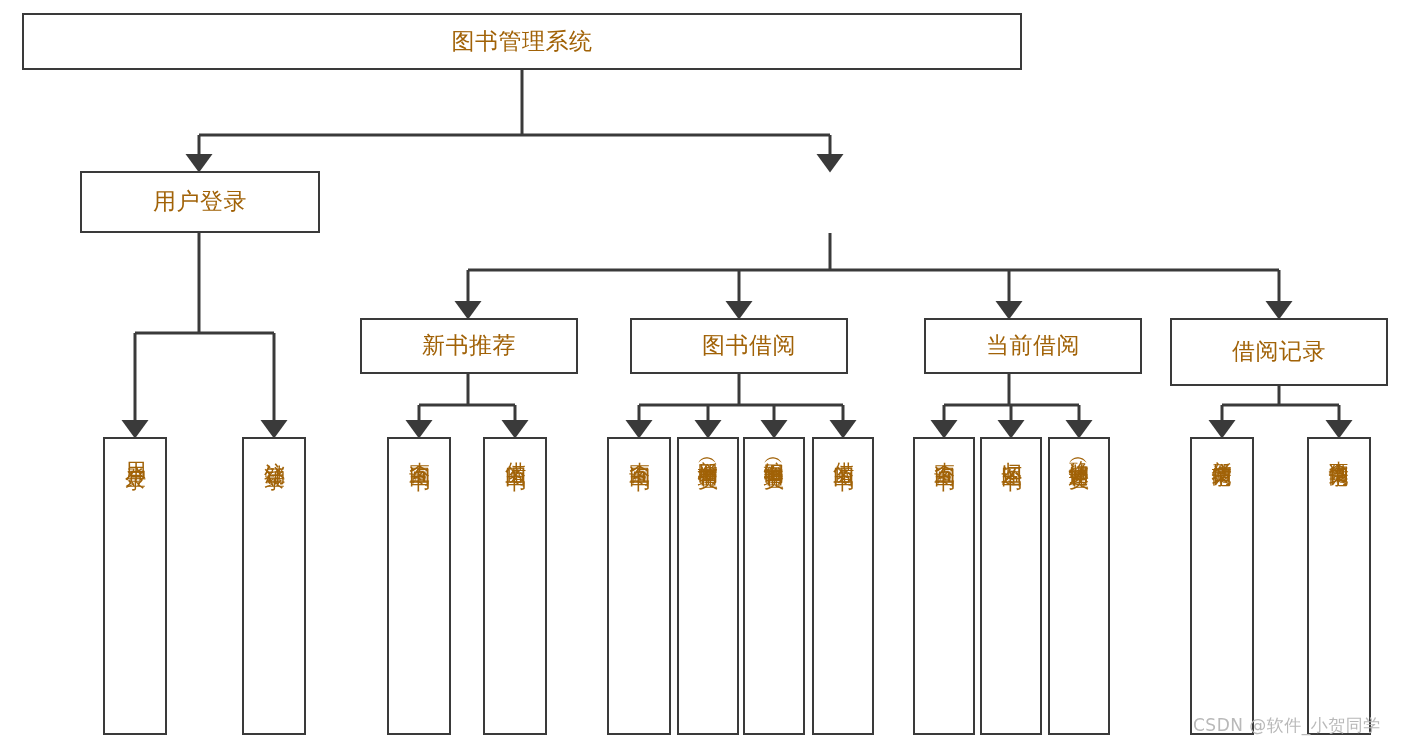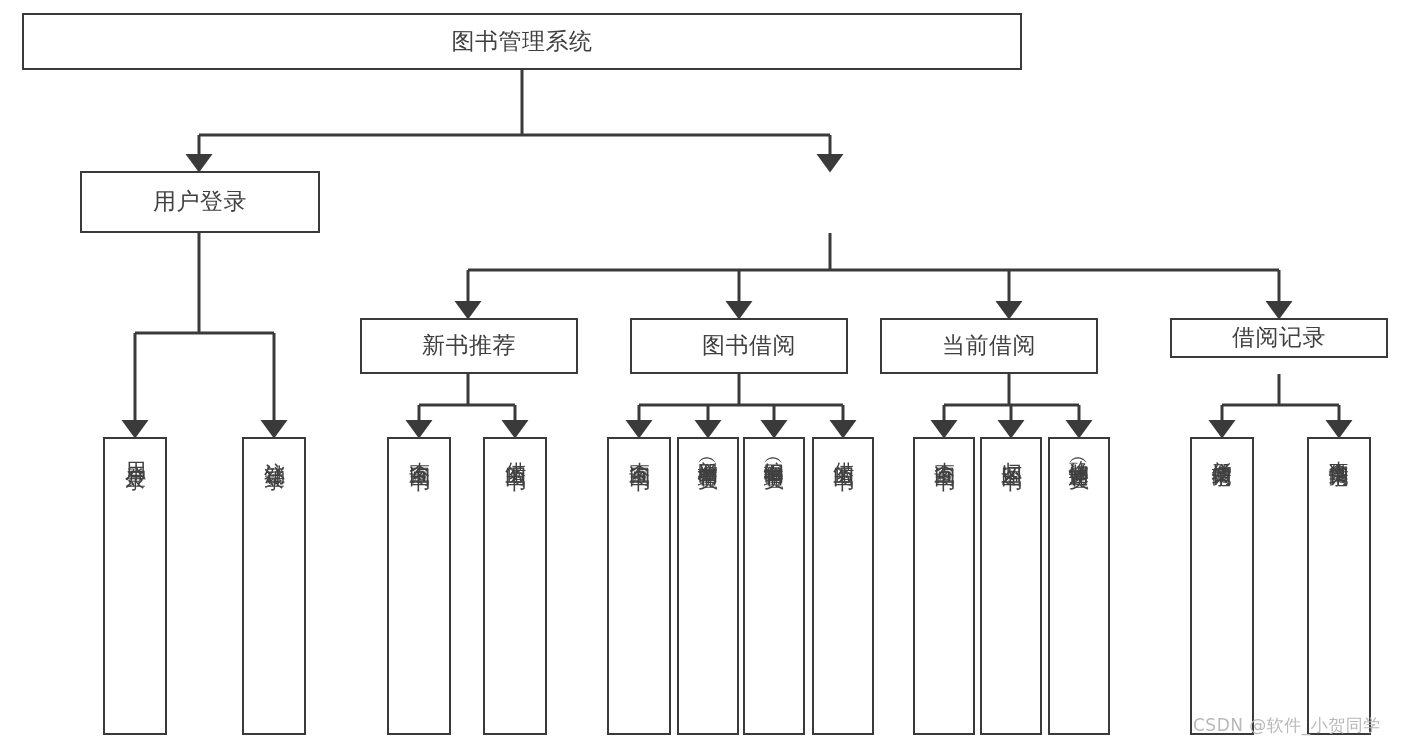--- a/index.html
+++ b/index.html
@@ -26,21 +26,21 @@
     pointer-events: none;
   }
   .node {
     position: absolute;
     box-sizing: border-box;
     border: 2.2px solid #3a3a3a;
     background: #ffffff;
     display: flex;
     align-items: center;
     justify-content: center;
-    color: #404040;
+    color: #a16207;
     z-index: 2;
   }
   .node .label {
     display: block;
     letter-spacing: 0.5px;
     line-height: 1.18;
     text-align: center;
     white-space: nowrap;
   }
   
@@ -142,24 +142,24 @@
   <div class="node horiz" id="node-l2-0" style="left: 80px; top: 171px; width: 240px; height: 62px;">
     <span class="label">用户登录</span>
   </div>
 
   <div class="node horiz" id="node-l3-0" style="left: 360px; top: 318px; width: 218px; height: 56px;">
     <span class="label">新书推荐</span>
   </div>
   <div class="node horiz" id="node-l3-1" style="left: 630px; top: 318px; width: 218px; height: 56px; padding-left: 20px;">
     <span class="label">图书借阅</span>
   </div>
-  <div class="node horiz" id="node-l3-2" style="left: 880px; top: 318px; width: 218px; height: 56px;">
+  <div class="node horiz" id="node-l3-2" style="left: 924px; top: 318px; width: 218px; height: 56px;">
     <span class="label">当前借阅</span>
   </div>
-  <div class="node horiz" id="node-l3-3" style="left: 1170px; top: 318px; width: 218px; height: 40px;">
+  <div class="node horiz" id="node-l3-3" style="left: 1170px; top: 318px; width: 218px; height: 68px;">
     <span class="label">借阅记录</span>
   </div>
 
   <div class="node vert" id="node-leaf-0" style="left: 103px; top: 437px; width: 64px; height: 298px;">
     <span class="label">用户登录</span>
   </div>
   <div class="node vert" id="node-leaf-1" style="left: 242px; top: 437px; width: 64px; height: 298px;">
     <span class="label">注销登录</span>
   </div>
   <div class="node vert" id="node-leaf-2" style="left: 387px; top: 437px; width: 64px; height: 298px;">

